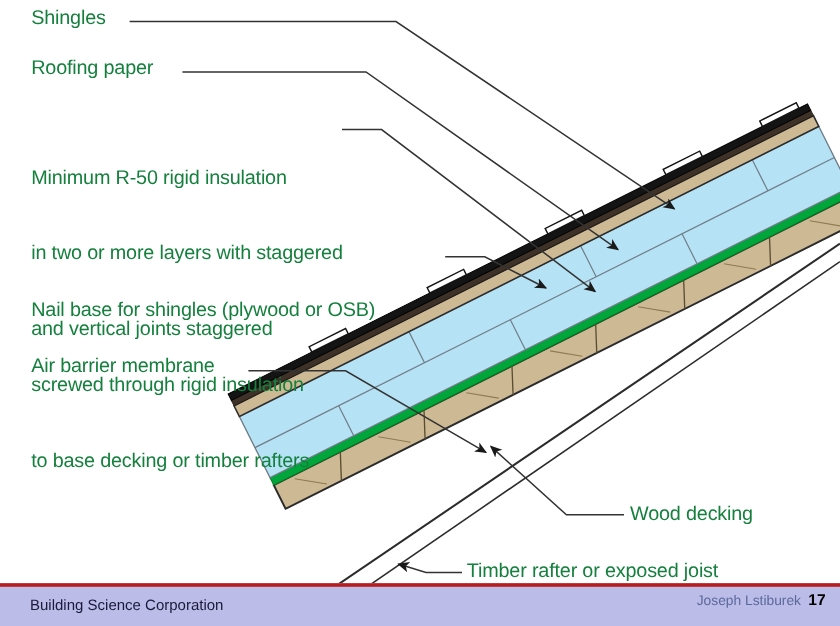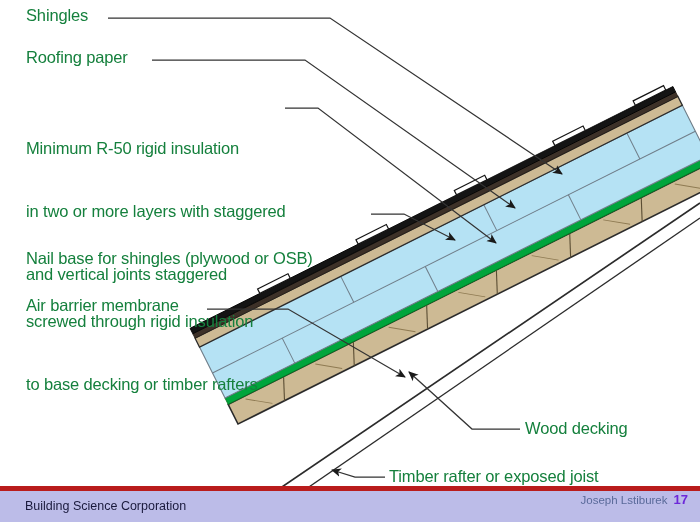--- a/index.html
+++ b/index.html
@@ -43,21 +43,21 @@
   #label-wood-decking  { left: 525px; top: 418px; }
   #label-timber-rafter { left: 389px; top: 466px; }
 
   #footer-band {
     position: absolute;
     left: 0;
     bottom: 0;
     width: 700px;
     height: 36px;
     background: #bcbce8;
-    border-top: 5px solid #b91c1c;
+    border-top: 3px solid #b91c1c;
     box-sizing: border-box;
   }
   #footer-org {
     position: absolute;
     left: 25px;
     top: 8px;
     font-family: "Liberation Sans", sans-serif;
     font-size: 12.5px;
     color: #1a1a3c;
     white-space: pre;
@@ -67,21 +67,21 @@
     right: 12px;
     bottom: 3px;
     font-family: "Liberation Sans", sans-serif;
     font-size: 11.5px;
     white-space: pre;
   }
   #footer-author {
     color: #5a6a9a;
   }
   #footer-page {
-    color: #6d28d9;
+    color: #000000;
     font-weight: bold;
     font-size: 13px;
     margin-left: 6px;
   }
 </style>
 </head>
 <body>
 
 <div id="slide">
 

